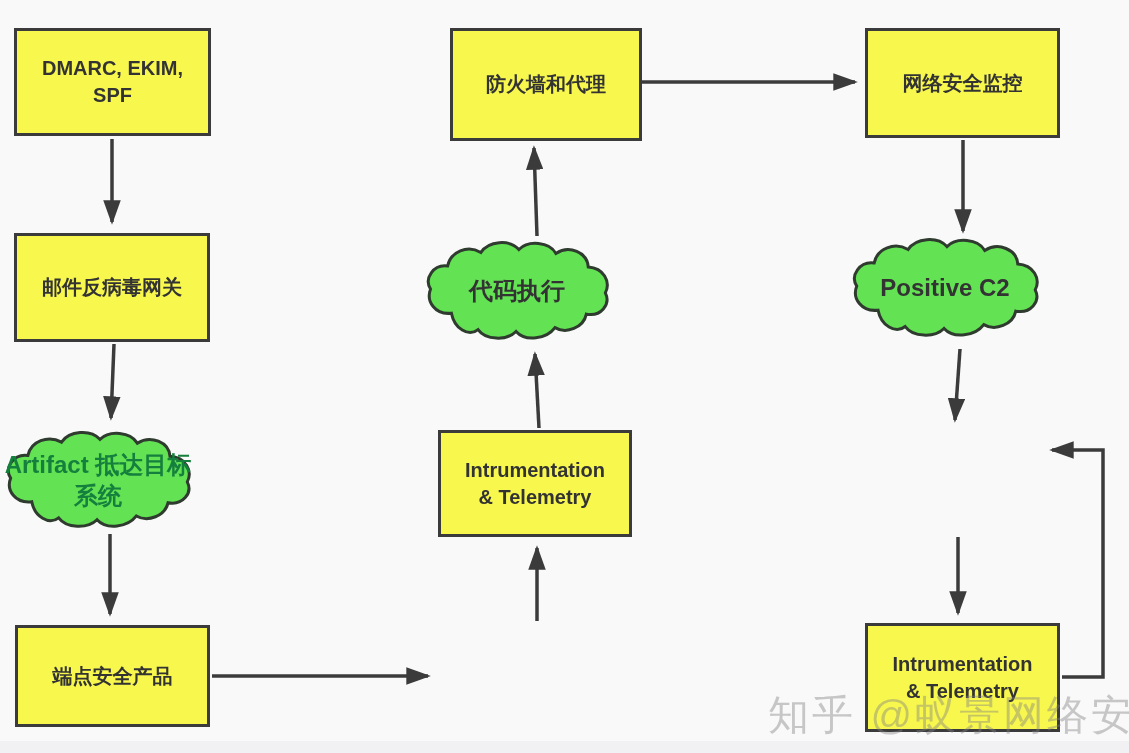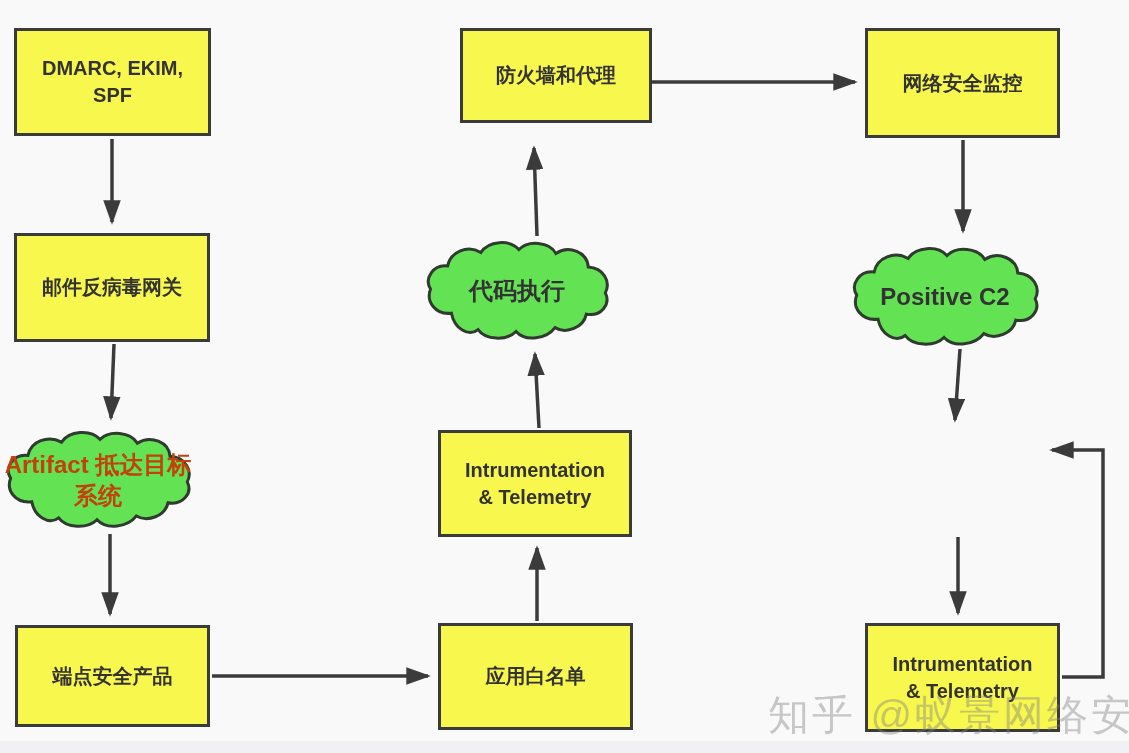--- a/index.html
+++ b/index.html
@@ -18,34 +18,34 @@
     display:flex;flex-direction:column;align-items:center;justify-content:center;
     text-align:center;font-weight:bold;color:#333;font-size:20px;line-height:1.35;
   }
   .cloud{position:absolute;z-index:2;}
   .cloud svg{position:absolute;left:0;top:0;width:100%;height:100%;overflow:visible;}
   .cloud .lbl{
     position:absolute;left:0;top:0;right:0;bottom:0;z-index:3;
     display:flex;flex-direction:column;align-items:center;justify-content:center;
     text-align:center;font-weight:bold;color:#333;font-size:24px;line-height:1.3;
   }
-  .cloud .lbl.light{color:#c2410c;}
+  .cloud .lbl.light{color:#15803d;}
   .ln{display:block;}
 
   
   .n-dmarc{left:14px;top:28px;width:197px;height:108px;}
   .n-mail{left:14px;top:233px;width:196px;height:109px;}
   .n-artifact{left:2px;top:428px;width:192px;height:104px;font-size:19px;}
   .n-endpoint{left:15px;top:625px;width:195px;height:102px;}
-  .n-firewall{left:460px;top:28px;width:192px;height:95px;}
+  .n-firewall{left:450px;top:28px;width:192px;height:113px;}
   .n-codeexec{left:422px;top:238px;width:190px;height:106px;}
   .n-instmid{left:438px;top:430px;width:194px;height:107px;}
   .n-whitelist{left:438px;top:623px;width:195px;height:107px;}
   .n-nsm{left:865px;top:28px;width:195px;height:110px;text-align:center;}
-  .n-posc2{left:848px;top:244px;width:194px;height:106px;}
+  .n-posc2{left:848px;top:235px;width:194px;height:106px;}
   .n-postexp{left:848px;top:430px;width:192px;height:105px;}
   .n-instright{left:865px;top:623px;width:195px;height:109px;}
 
   .watermark{
     position:absolute;left:768px;top:688px;z-index:5;
     font-size:41px;font-weight:400;letter-spacing:3px;white-space:nowrap;
     color:rgba(128,128,128,0.42);
   }
   .bottom-strip{
     position:absolute;left:0;bottom:0;width:100%;height:12px;
@@ -111,23 +111,20 @@
     <div class="lbl">
       <span class="ln">代码执行</span>
     </div>
   </div>
 
   <div class="box n-instmid">
     <span class="ln">Intrumentation</span>
     <span class="ln">&amp; Telemetry</span>
   </div>
 
-  <div class="box n-whitelist">
-    <span class="ln">应用白名单</span>
-  </div>
 
   <div class="box n-nsm">
     <span class="ln">网络安全监控</span>
   </div>
 
   <div class="cloud n-posc2">
     <svg viewBox="0 0 200 110" preserveAspectRatio="none">
       <path vector-effect="non-scaling-stroke" d="M31,78 C14,80 4,66 9,53 C2,42 12,27 27,29 C30,14 48,7 62,15 C70,3 92,1 102,12 C112,2 134,4 141,16 C155,7 174,15 175,30 C191,31 199,45 193,57 C199,69 188,82 173,79 C170,93 152,100 140,93 C131,105 109,108 99,97 C89,107 67,106 59,95 C49,103 34,94 31,78 Z" fill="#63e354" stroke="#2f3b2f" stroke-width="3"></path>
     </svg>
     <div class="lbl">

